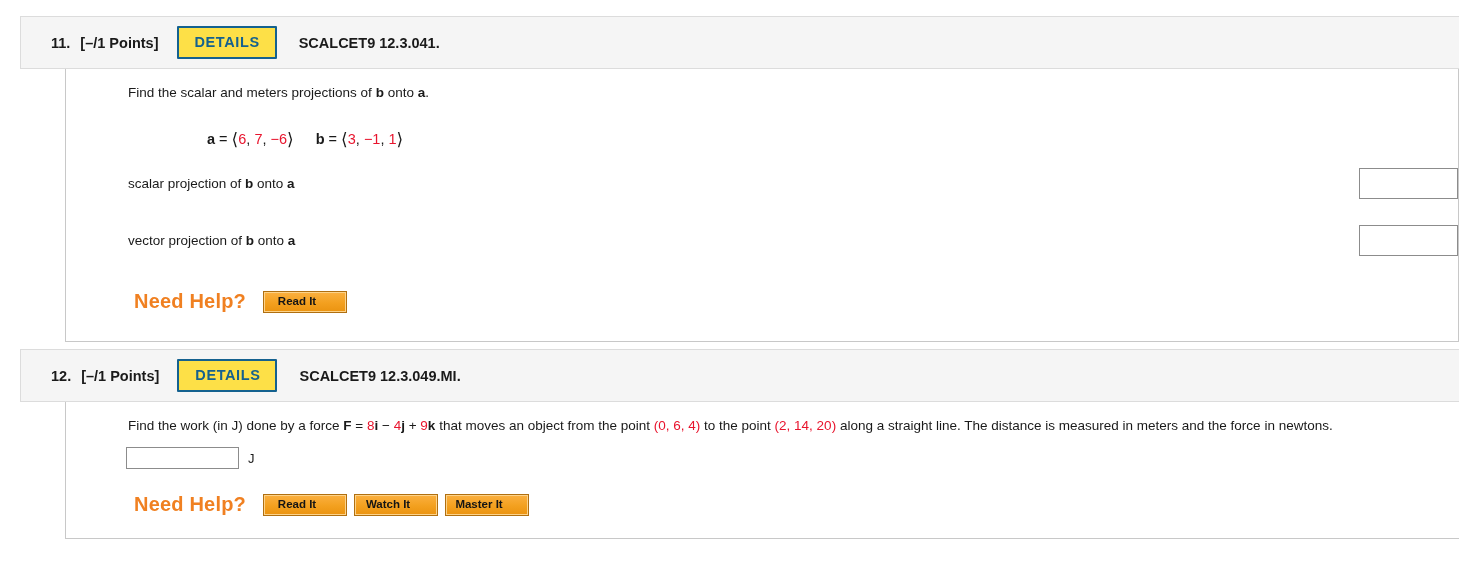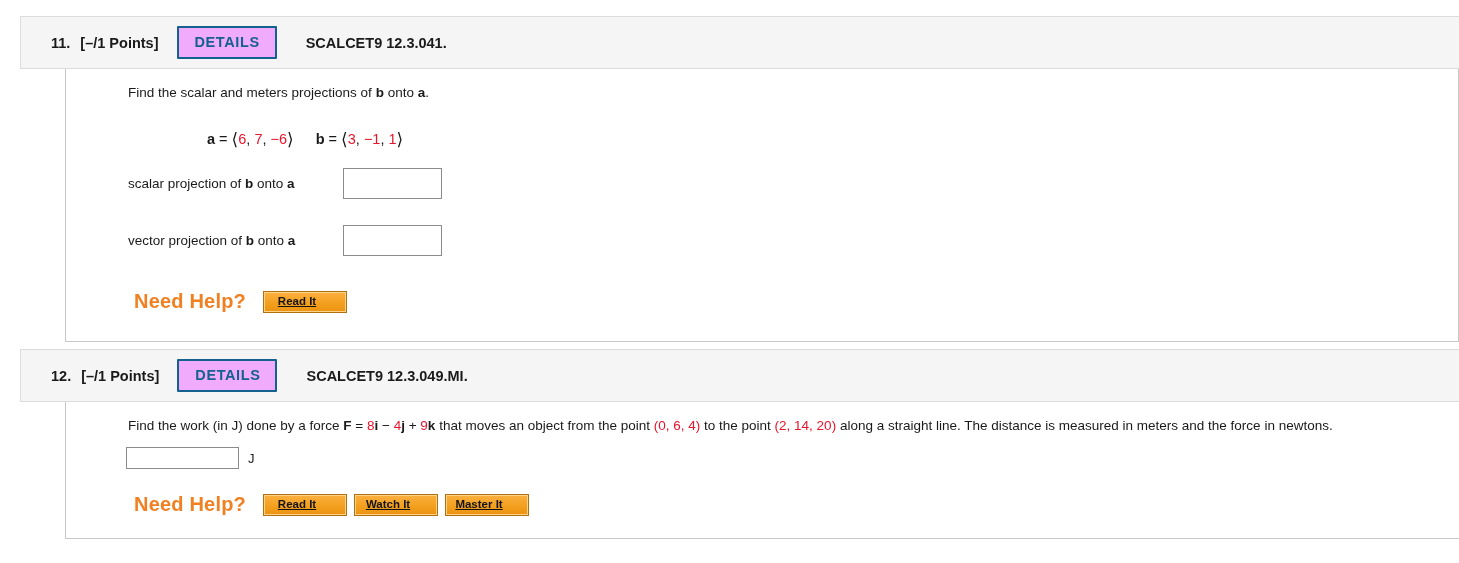--- a/index.html
+++ b/index.html
@@ -43,35 +43,35 @@
   }
   .q-points {
     font-size: 14.5px;
     font-weight: bold;
     color: #1a1a1a;
     margin-right: 18px;
   }
   .details-btn {
     box-sizing: border-box;
     border: 2px solid #14618f;
-    background: #f0abfc;
+    background: #fde047;
     color: #14618f;
     font-size: 14.5px;
     font-weight: bold;
     letter-spacing: 0.6px;
     padding: 7px 15px 7px 16px;
     line-height: 1;
     cursor: pointer;
     border-radius: 1px;
   }
   .q-code {
     font-size: 14.5px;
     font-weight: bold;
     color: #1a1a1a;
-    margin-left: 29px;
+    margin-left: 22px;
   }
   .q-body {
     box-sizing: border-box;
     border-left: 1px solid #c8c8c8;
     border-right: 1px solid #c8c8c8;
     border-bottom: 1px solid #c8c8c8;
     background: #ffffff;
     padding: 14px 0 0 0;
   }
   .q-body.noright { border-right: none; }
@@ -92,20 +92,21 @@
   .vecline .gap { display: inline-block; width: 22px; }
   b.vn { font-weight: bold; }
   .red { color: #e8142d; }
   .ang { font-size: 17px; vertical-align: -1px; }
 
   .field-row {
     display: flex;
     align-items: center;
     margin-top: 18px;
     padding-left: 62px;
+    justify-content: space-between;
   }
   .field-row.second { margin-top: 26px; }
   .field-label {
     font-size: 13.5px;
     color: #1a1a1a;
     width: 215px;
   }
   .answer-box {
     box-sizing: border-box;
     width: 99px;
@@ -137,21 +138,20 @@
     box-shadow: inset 0 0 0 1px #fdd38a;
     color: #141414;
     font-size: 11.5px;
     font-weight: bold;
     text-align: center;
     padding: 4px 16px 5px 0;
     width: 84px;
     margin-right: 7px;
     cursor: pointer;
     line-height: 1;
-    text-decoration: underline;
   }
 
   
   .q12-text {
     font-size: 13.5px;
     color: #1a1a1a;
     padding-left: 62px;
     padding-right: 6px;
     line-height: 1.5;
     white-space: nowrap;

